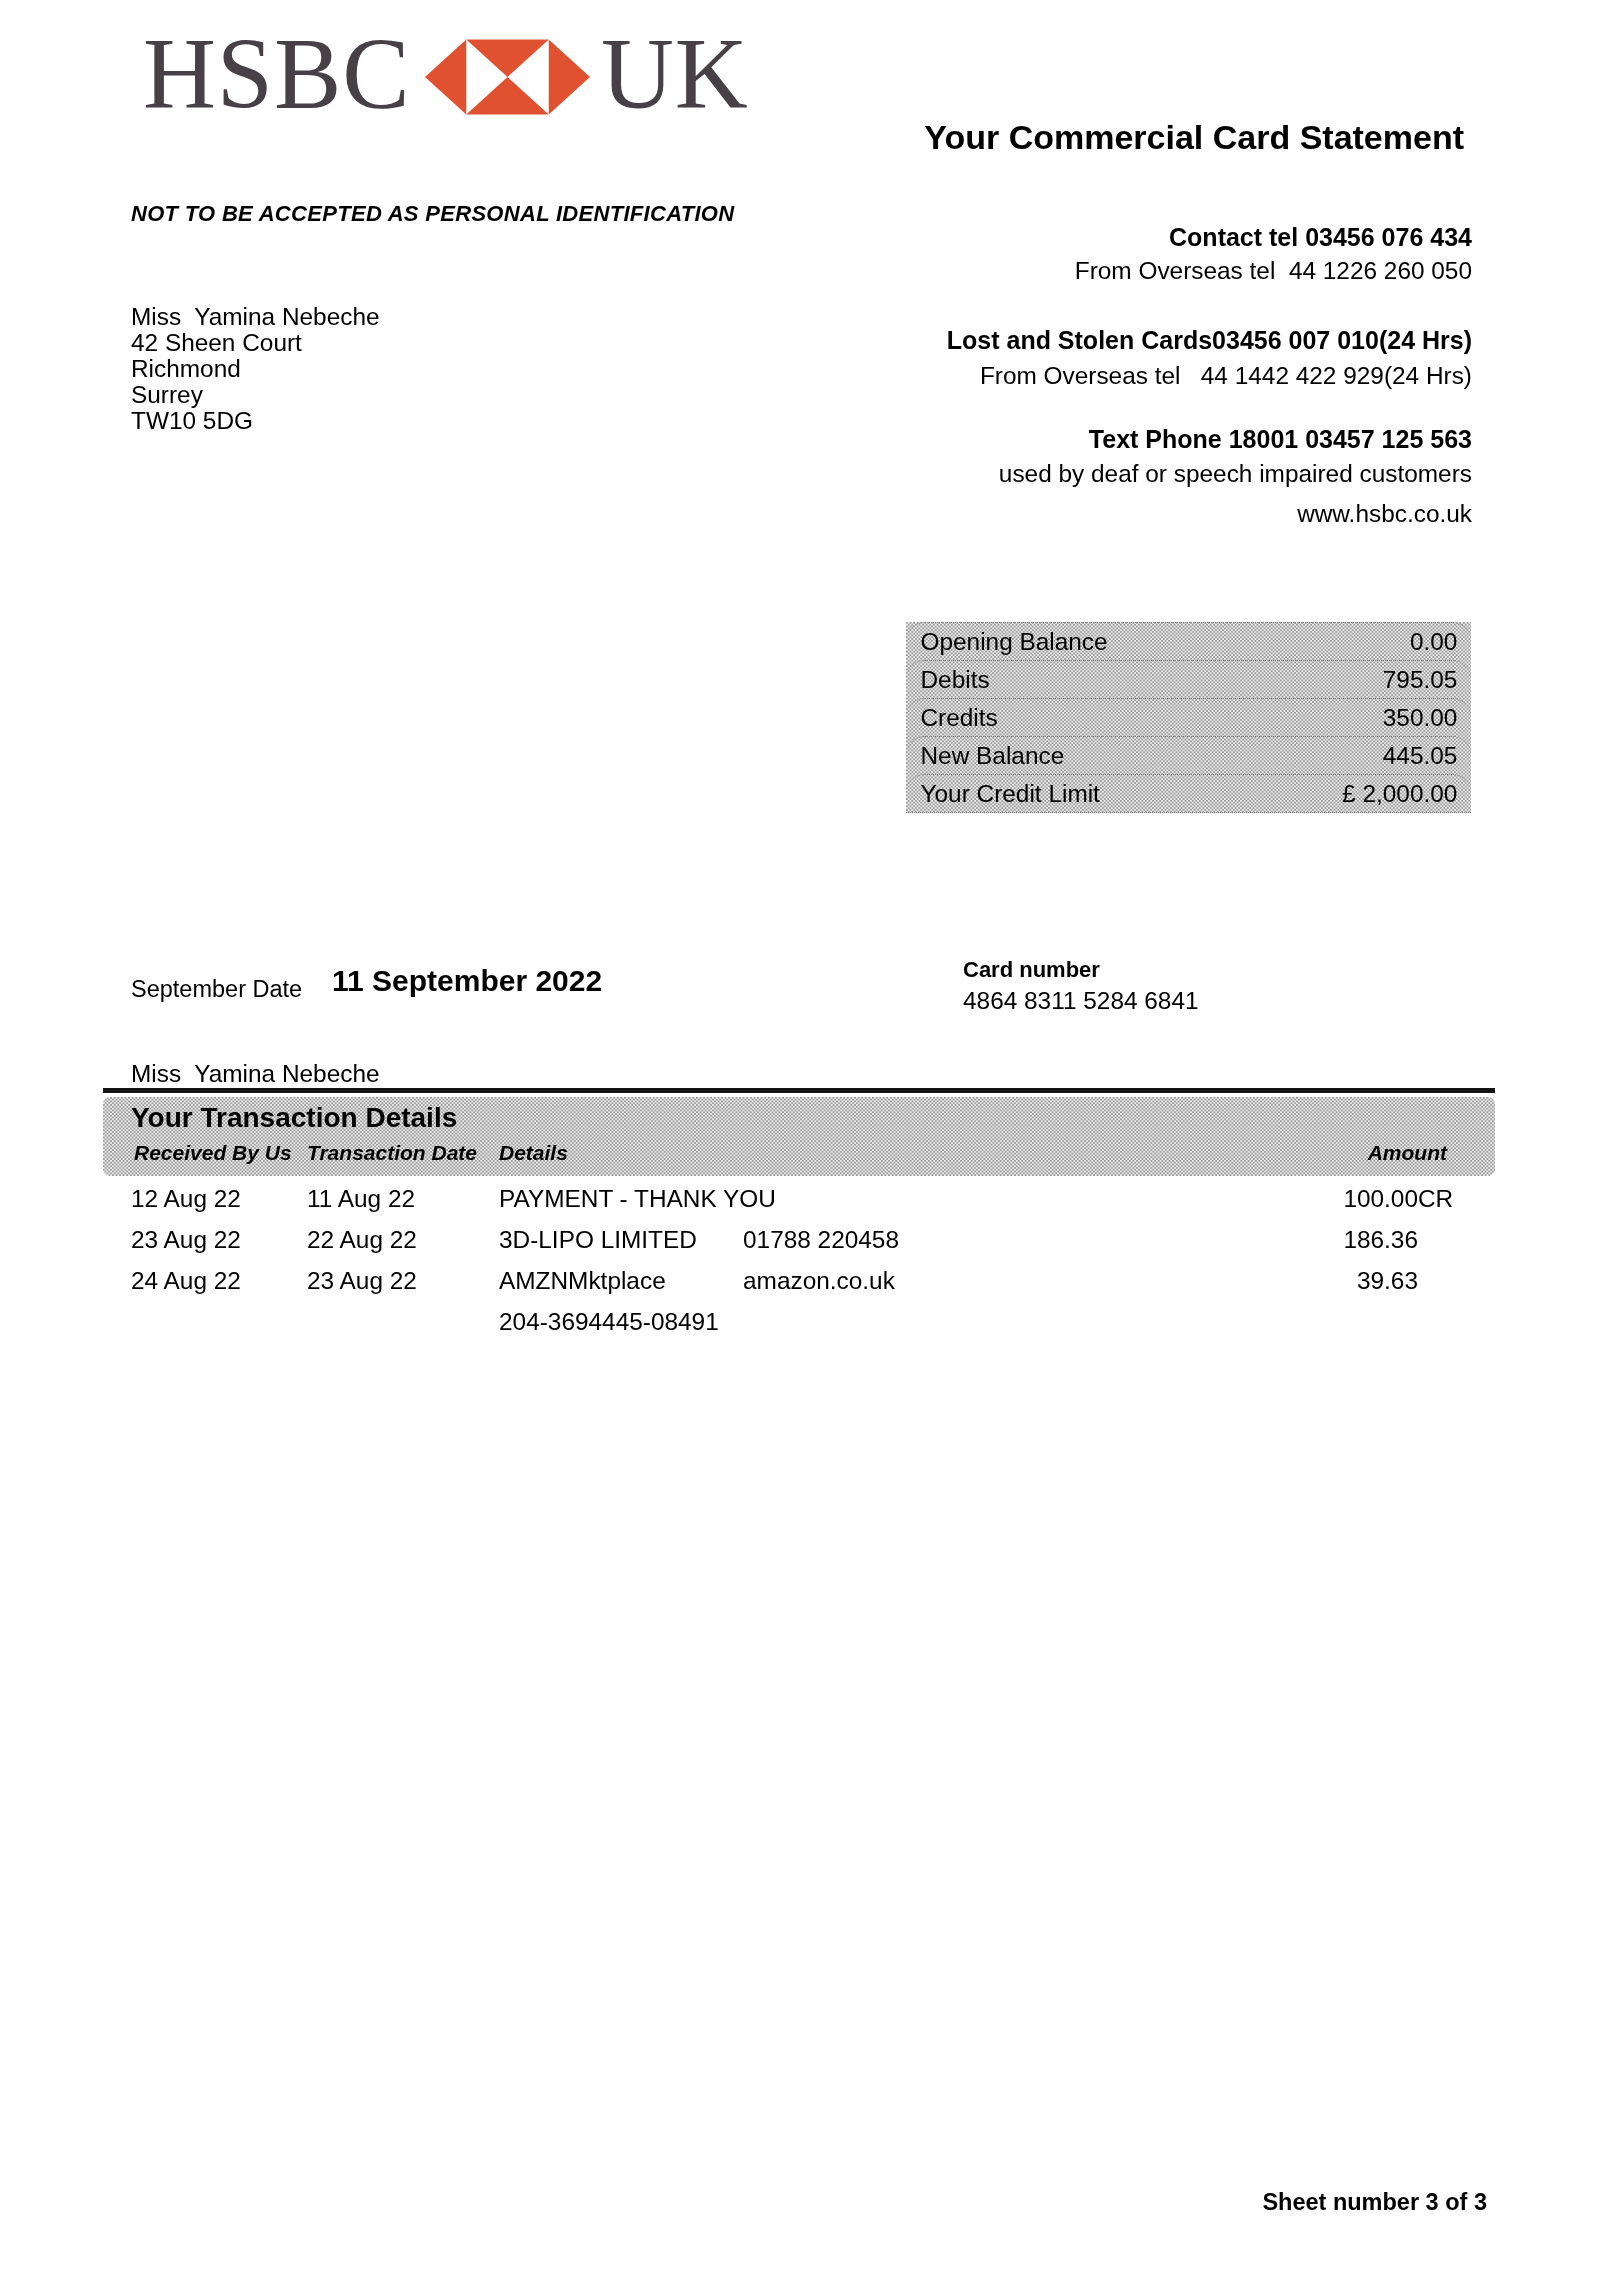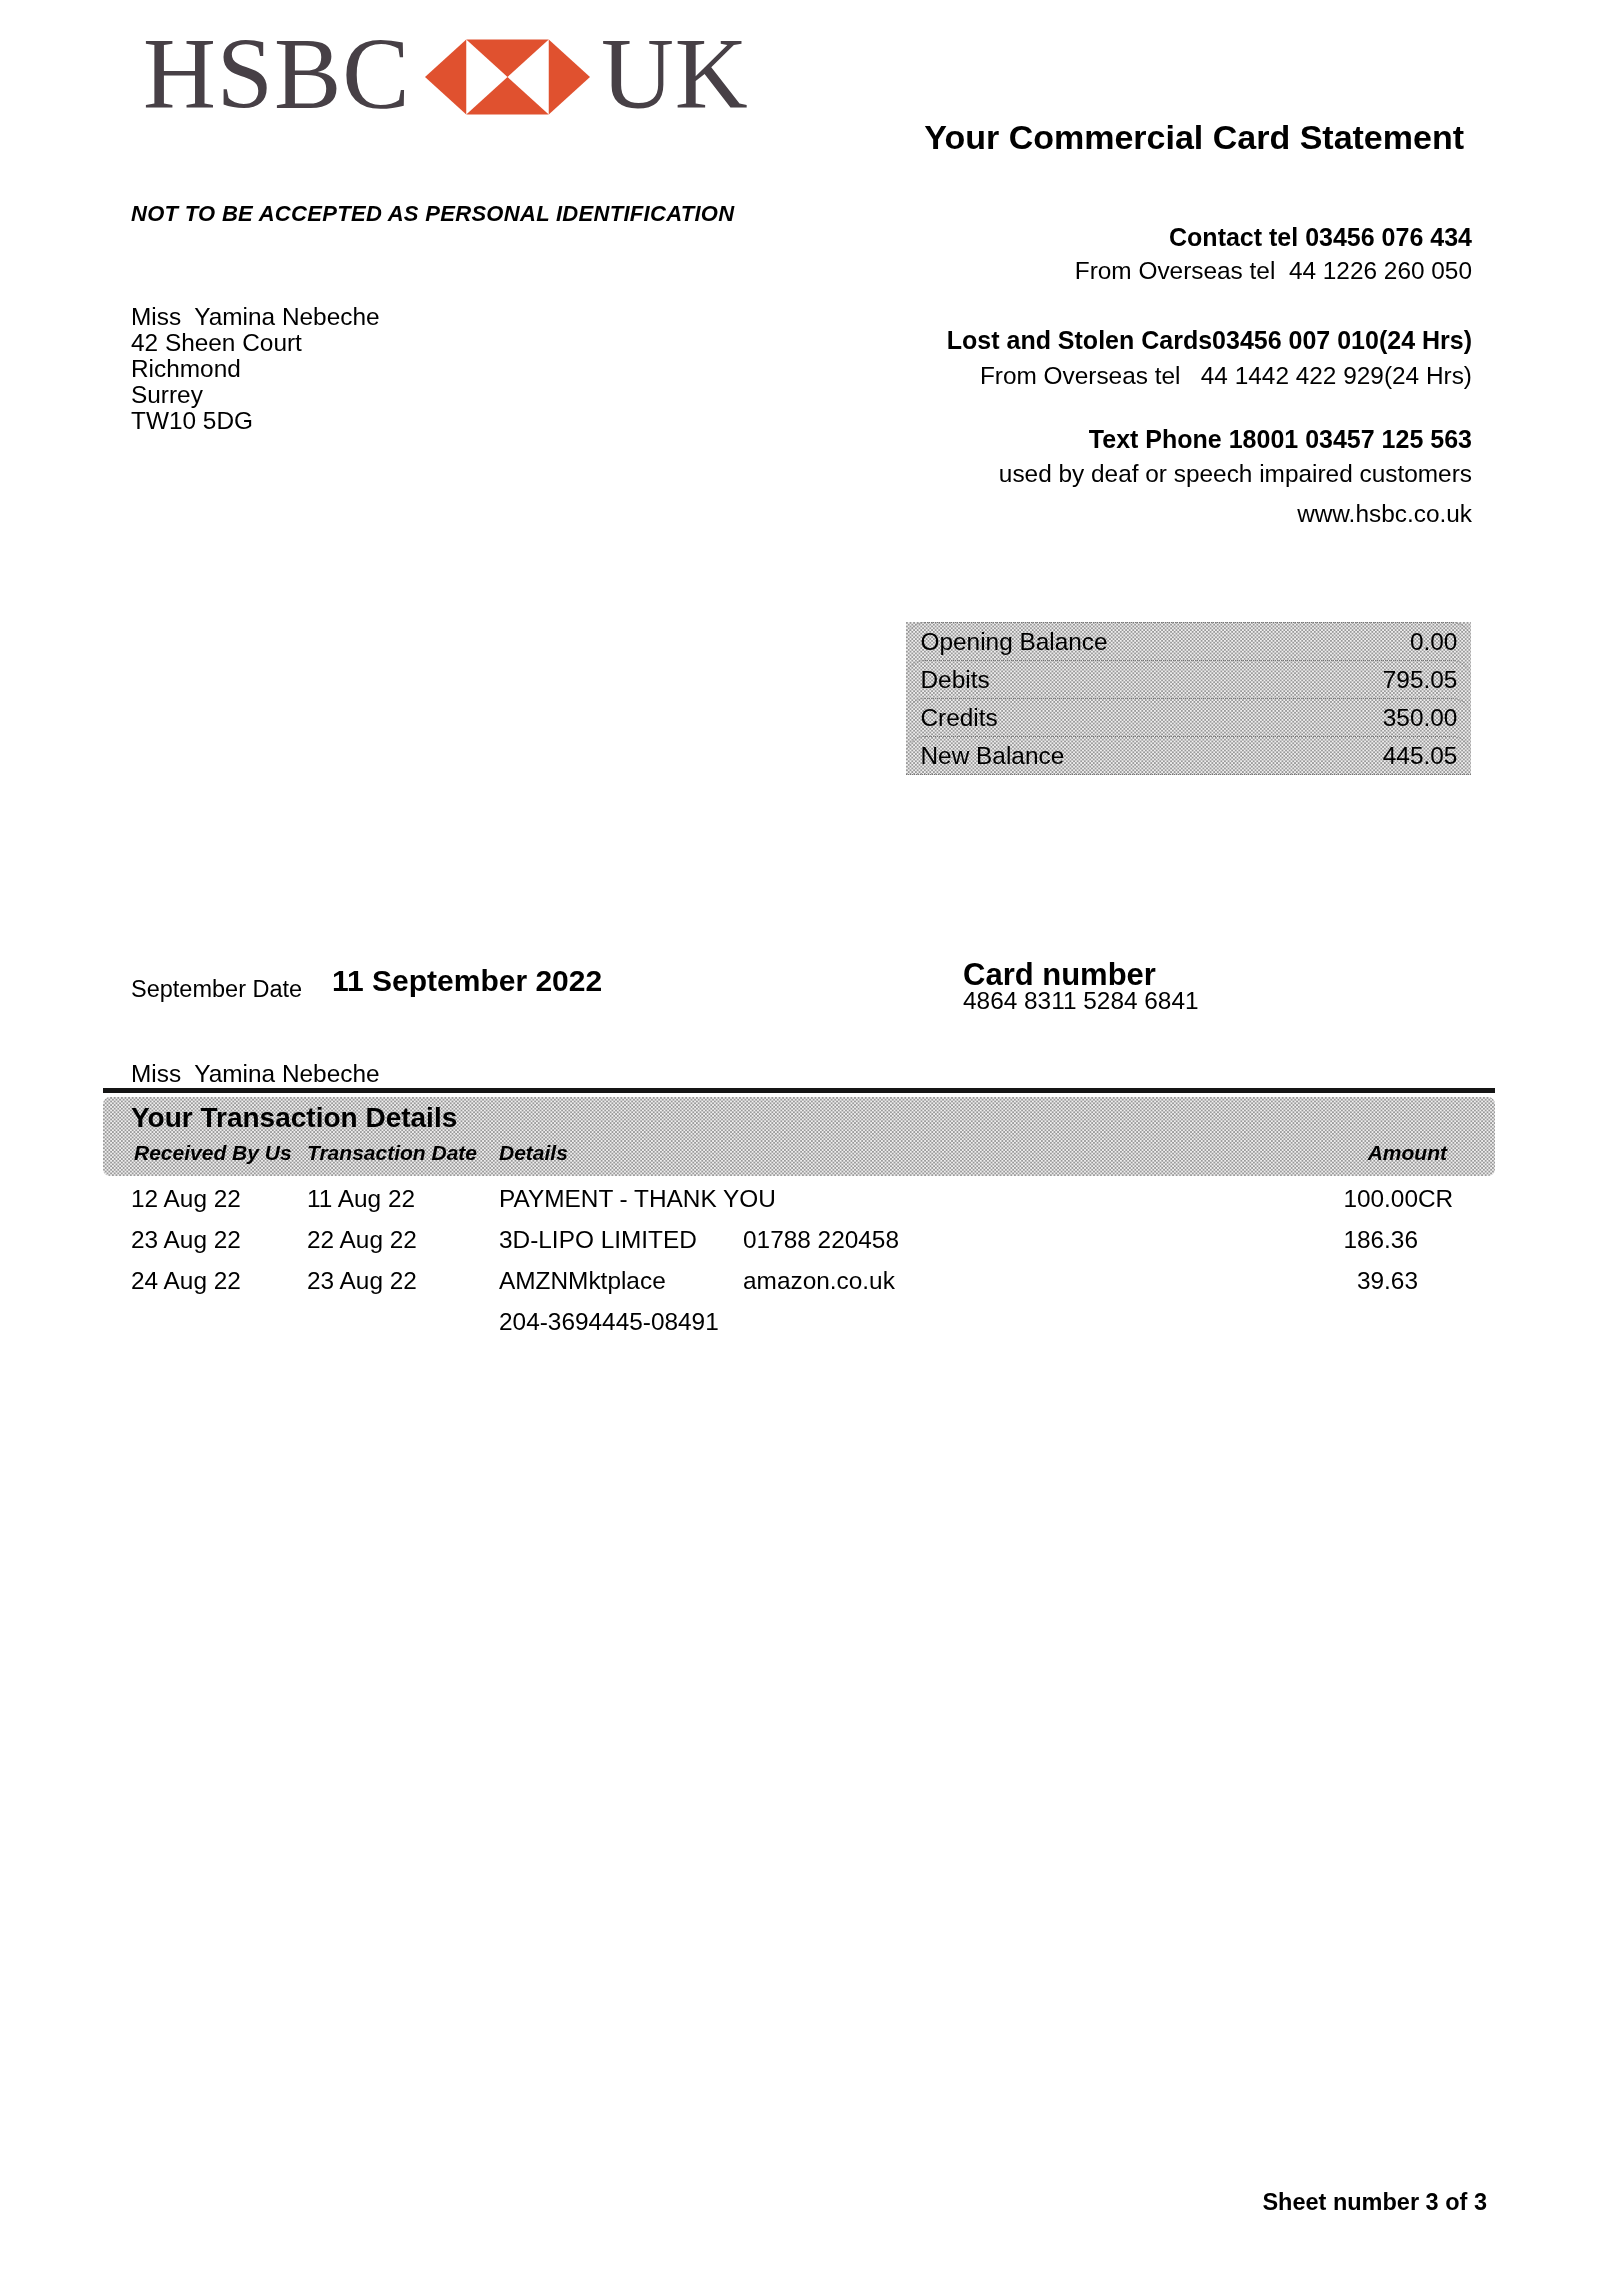--- a/index.html
+++ b/index.html
@@ -53,21 +53,21 @@
   .summary-row{
     display:flex;justify-content:space-between;align-items:center;
     height:37px;border-top:1.8px dotted #777;font-size:24.4px;border-radius:19px;
   }
   .summary-row .lbl{padding-left:14.5px;}
   .summary-row .val{padding-right:13.6px;}
 
   
   .stmt-date-label{position:absolute;left:131px;top:976px;font-size:23.5px;}
   .stmt-date{position:absolute;left:332px;top:964px;font-size:30px;font-weight:bold;}
-  .card-label{position:absolute;left:963px;top:957px;font-size:31px;font-weight:bold;}
+  .card-label{position:absolute;left:963px;top:957px;font-size:22px;font-weight:bold;}
   .card-number{position:absolute;left:963px;top:987px;font-size:24.4px;}
   .holder{position:absolute;left:131px;top:1060px;font-size:24.4px;white-space:pre;}
 
   
   .tx-rule{position:absolute;left:103px;top:1088px;width:1392px;height:5.4px;background:#151515;}
   .tx-band{position:absolute;left:103px;top:1097px;width:1392px;height:79px;border-radius:7px;}
   .tx-title{position:absolute;left:28px;top:4.5px;font-size:28px;font-weight:bold;}
   .tx-head{position:absolute;top:44px;font-size:21px;font-weight:bold;font-style:italic;}
   .th-1{left:31px;} .th-2{left:204px;} .th-3{left:396px;} .th-4{right:48px;}
 
@@ -125,20 +125,24 @@
     <span class="val">795.05</span>
   </div>
   <div class="summary-row">
     <span class="lbl">Credits</span>
     <span class="val">350.00</span>
   </div>
   <div class="summary-row">
     <span class="lbl">New Balance</span>
     <span class="val">445.05</span>
   </div>
+  <div class="summary-row">
+    <span class="lbl">Your Credit Limit</span>
+    <span class="val">£ 2,000.00</span>
+  </div>
 </div>
 
 <div class="stmt-date-label">September Date</div>
 <div class="stmt-date">11 September 2022</div>
 <div class="card-label">Card number</div>
 <div class="card-number">4864 8311 5284 6841</div>
 <div class="holder">Miss  Yamina Nebeche</div>
 
 <div class="tx-rule"></div>
 

